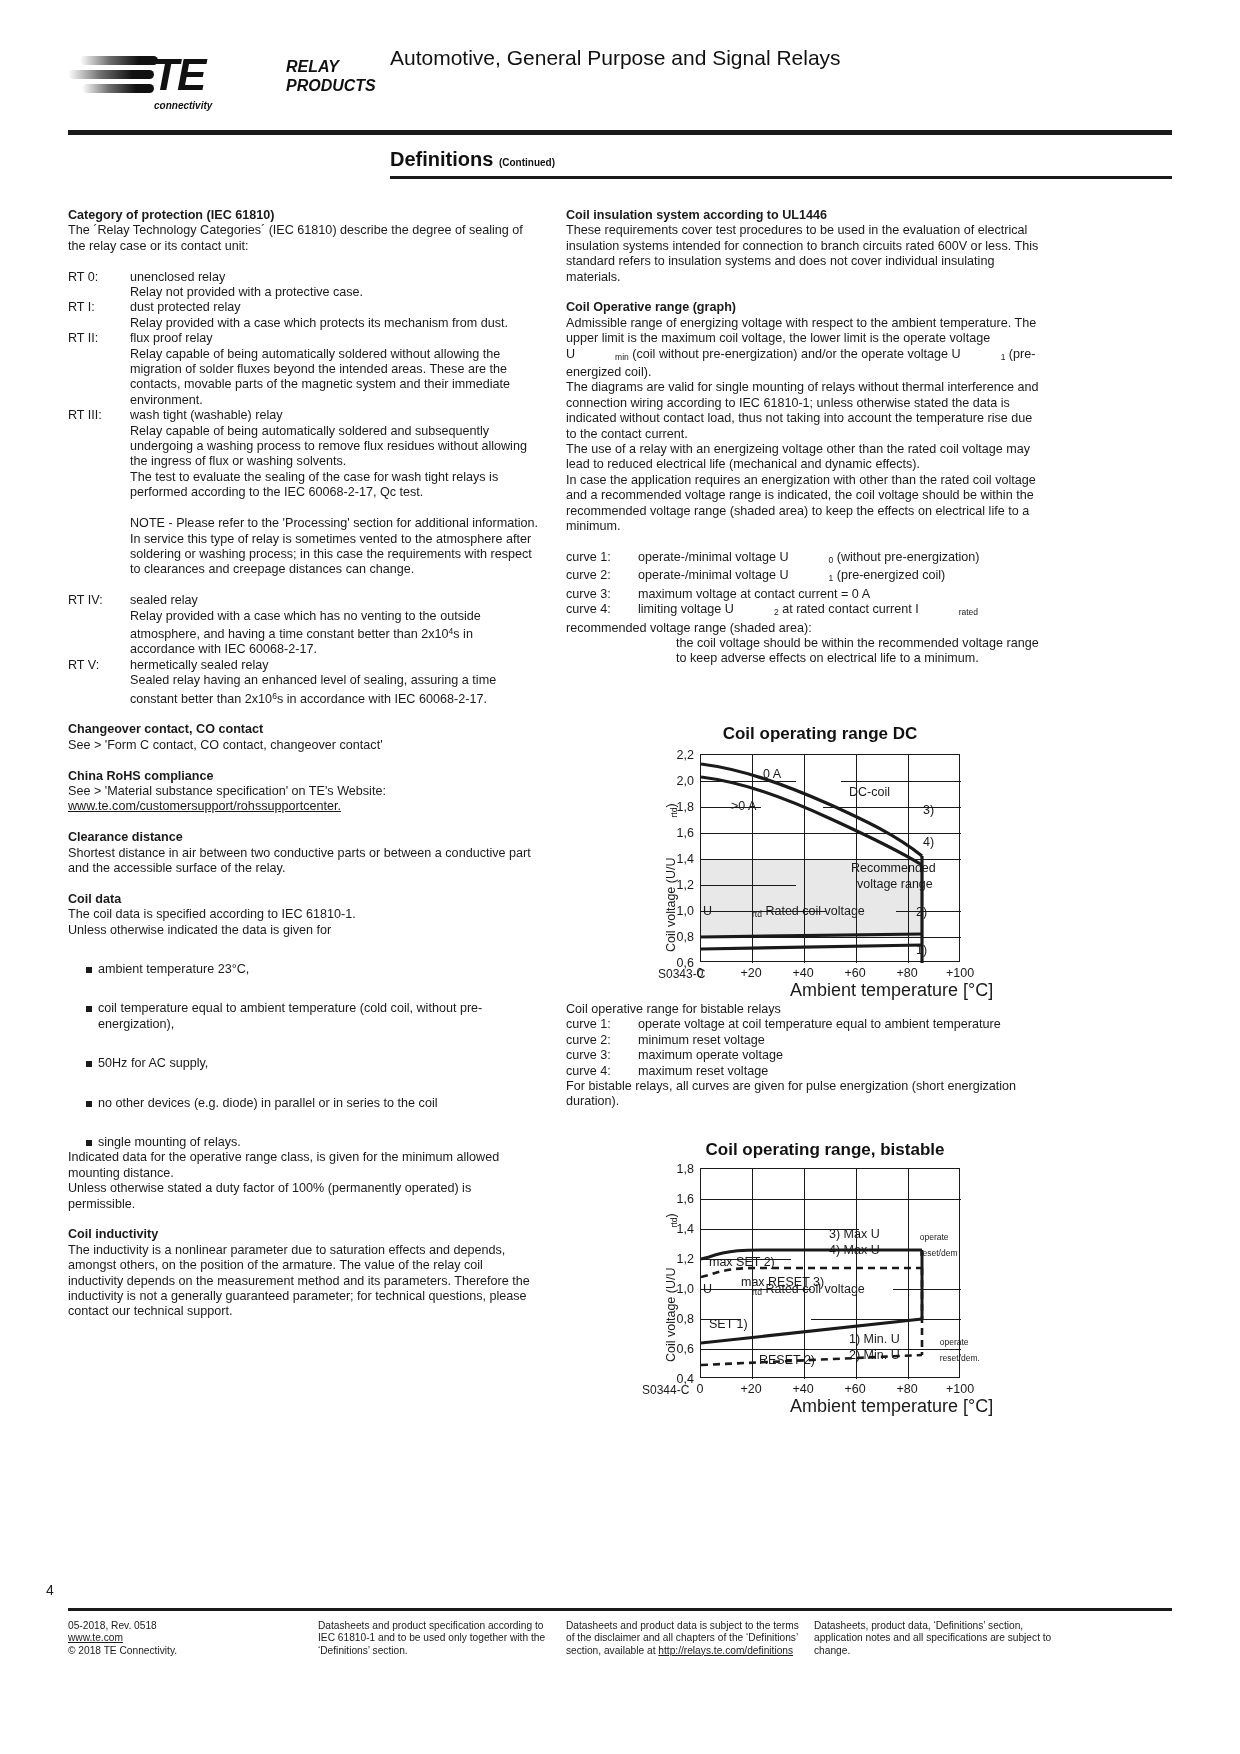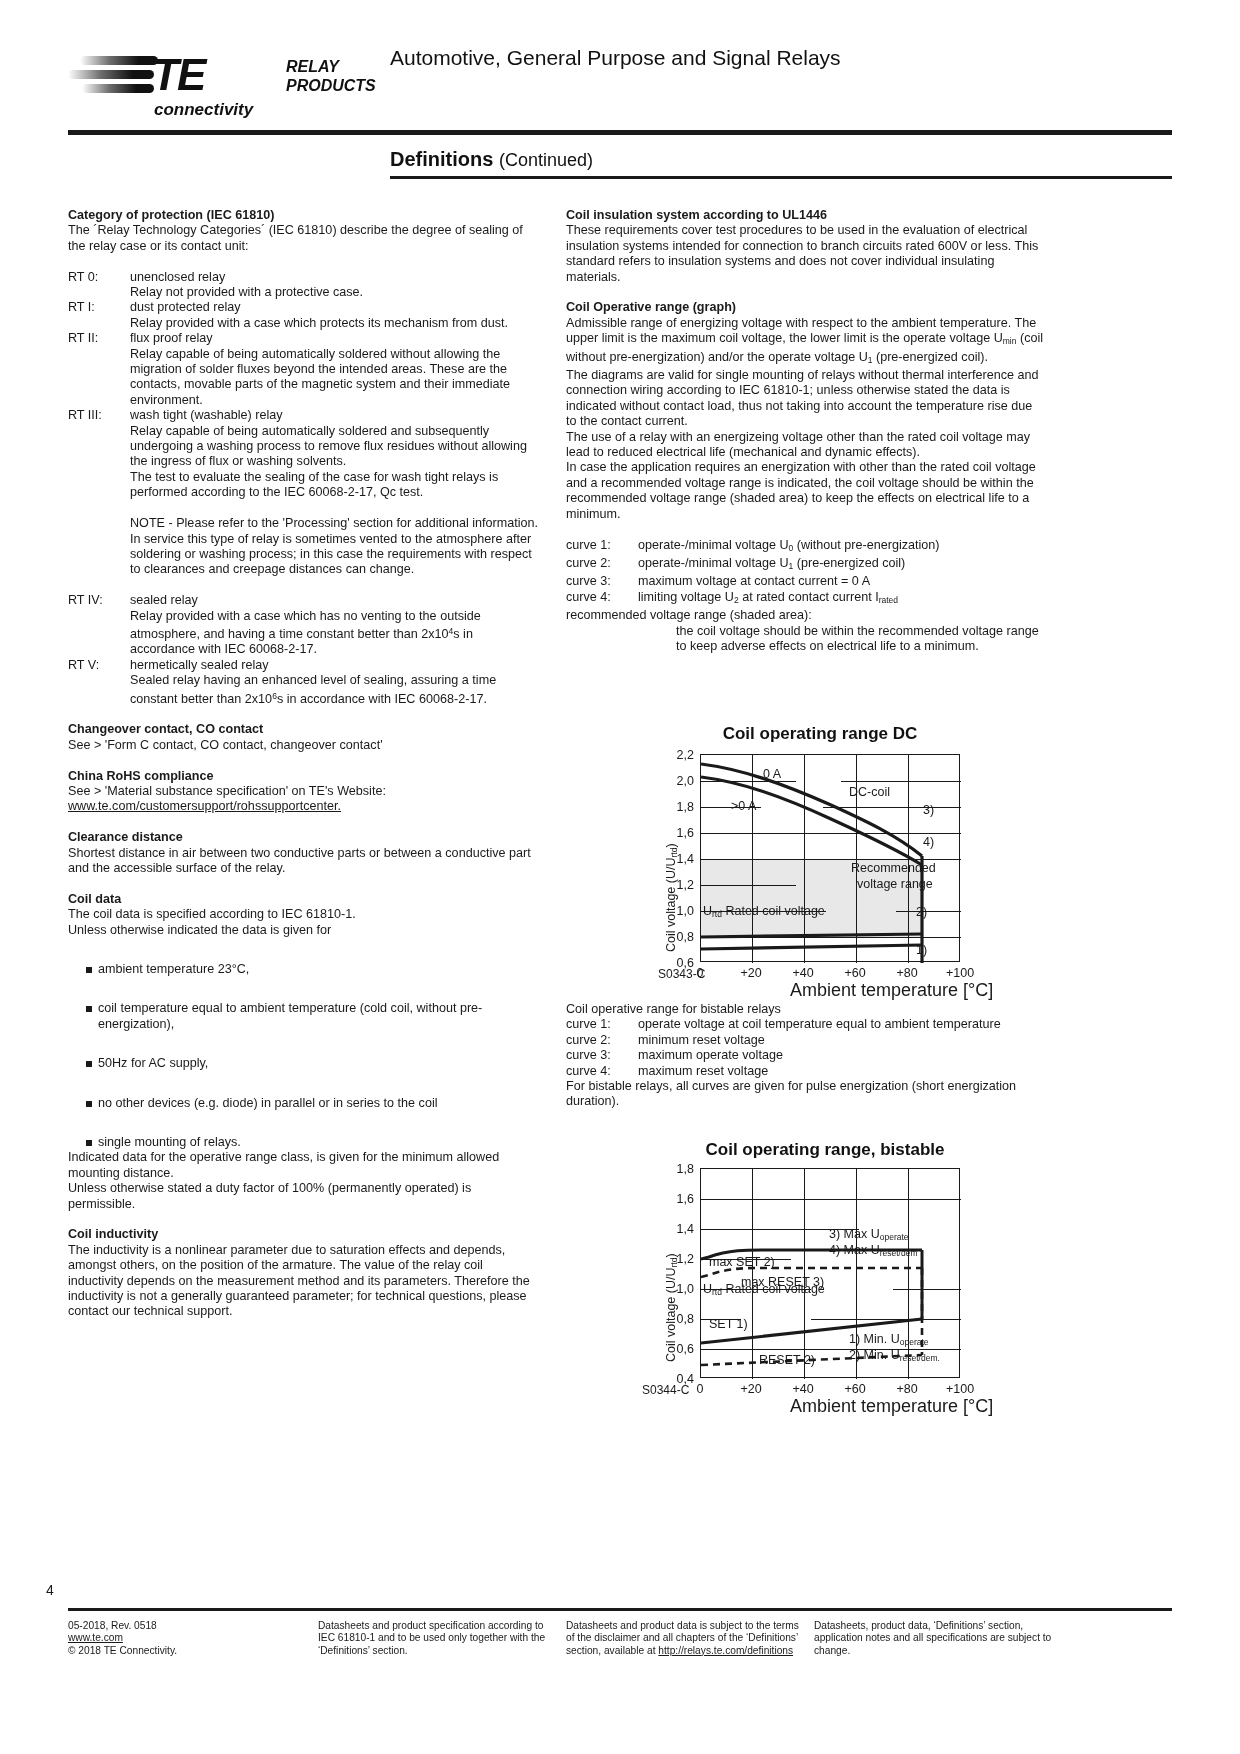--- a/index.html
+++ b/index.html
@@ -17,28 +17,28 @@
   .header { position:absolute; left:68px; top:42px; width:1104px; height:90px; }
   .logo-wrap { position:absolute; left:0; top:6px; width:160px; height:72px; }
   .logo-bars { position:absolute; left:0; top:8px; width:90px; height:42px; }
   .logo-bars i { display:block; height:9px; border-radius:5px; margin-bottom:5px;
                  background:linear-gradient(to right,#ffffff 0%,#6e6e6e 38%,#111 75%); }
   .logo-bars i:nth-child(1){ width:78px; margin-left:12px; }
   .logo-bars i:nth-child(2){ width:86px; margin-left:0px; }
   .logo-bars i:nth-child(3){ width:72px; margin-left:14px; }
   .logo-te { position:absolute; left:84px; top:2px; font-size:44px; font-weight:bold;
              font-style:italic; letter-spacing:-2px; color:#111; font-family:"Liberation Sans",sans-serif; }
-  .logo-conn { position:absolute; left:86px; top:52px; font-size:17px; font-weight:bold;
+  .logo-conn { position:absolute; left:86px; top:52px; font-size:10px; font-weight:bold;
                font-style:italic; color:#111; }
   .logo-relay { position:absolute; left:218px; top:16px; font-size:16px; font-weight:bold;
                 font-style:italic; line-height:1.18; color:#111; }
   .header-title { position:absolute; left:390px; top:46px; font-size:21px; color:#111; }
   .rule-thick { position:absolute; left:68px; top:130px; width:1104px; height:5px; background:#1a1a1a; }
   .section-title { position:absolute; left:390px; top:148px; font-size:20px; font-weight:bold; color:#111; }
-  .section-title .cont { font-weight:normal; font-size:18px; }
+  .section-title .cont { font-weight:bold; font-size:10px; }
   .rule-thin { position:absolute; left:390px; top:176px; width:782px; height:3px; background:#1a1a1a; }
 
   
   .col { position:absolute; top:208px; font-size:12.6px; line-height:15.4px; color:#1a1a1a; }
   .col-left  { left:68px;  width:472px; }
   .col-right { left:566px; width:480px; }
 
   h3.blk { font-size:12.6px; font-weight:bold; margin:0 0 0 0; line-height:15.4px; }
   p.blk { margin:0; }
   .gap { height:15.4px; }
@@ -56,21 +56,21 @@
                     width:6px; height:6px; background:#1a1a1a; }
 
   a.link { color:#1a1a1a; text-decoration:underline; }
 
   
   .cv { display:flex; }
   .cv-key { width:72px; flex:0 0 72px; }
   .cv-val { flex:1; }
   .cv-ind { margin-left:110px; }
 
-  sub { font-size:8.5px; vertical-align:-2px; }
+  sub { font-size:8.5px; vertical-align:-2px;margin-left:40px; }
   sup { font-size:8.5px; vertical-align:4px; }
 
   
   .chart { position:absolute; }
   .chart-title { position:absolute; font-weight:bold; font-size:17px; color:#111; text-align:center; }
   .ylab { position:absolute; font-size:12.5px; color:#1a1a1a;
           transform:rotate(-90deg); transform-origin:left top; white-space:nowrap; }
   .xlab { position:absolute; font-size:18px; color:#1a1a1a; white-space:nowrap; }
   .ytick { position:absolute; font-size:12.5px; color:#1a1a1a; text-align:right; white-space:nowrap; }
   .xtick { position:absolute; font-size:12.5px; color:#1a1a1a; text-align:center; white-space:nowrap; }

